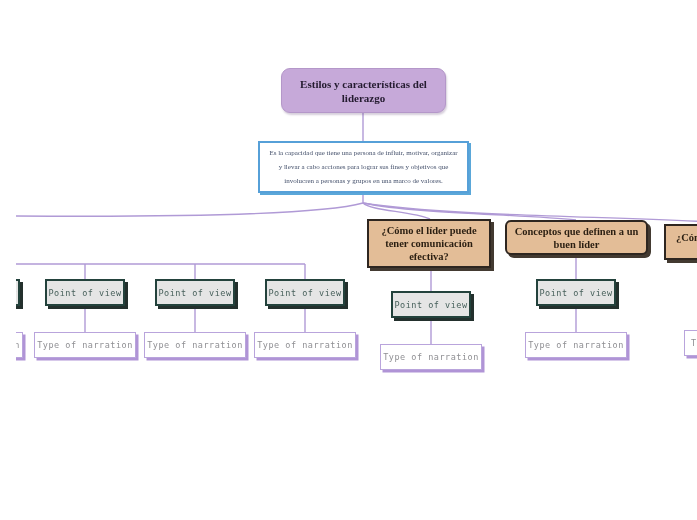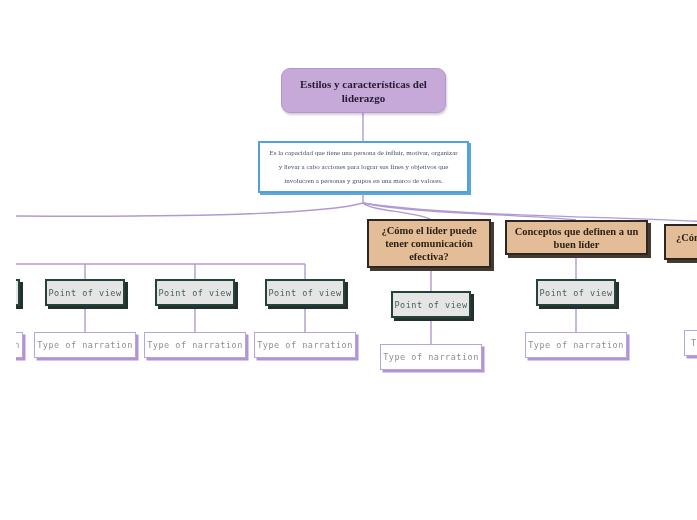--- a/index.html
+++ b/index.html
@@ -79,21 +79,21 @@
   </div>
 
   <div class="node topic" style="left:351px;top:219px;width:124px;height:49px;">
     <span>¿Cómo el líder puede tener comunicación efectiva?</span>
   </div>
 
   <div class="node definition" style="left:242px;top:141px;width:211px;height:52px;">
     <span>Es la capacidad que tiene una persona de influir, motivar, organizar y llevar a cabo acciones para lograr sus fines y objetivos que involucren a personas y grupos en una marco de valores.</span>
   </div>
 
-  <div class="node topic" style="left:489px;top:220px;width:143px;height:35px;">
+  <div class="node topic" style="left:489px;top:220px;width:143px;height:35px;border-radius:6px;">
     <span>Conceptos que definen a un buen líder</span>
   </div>
 
   <div class="node topic clipped" style="left:648px;top:224px;width:160px;height:36px;">
     <span class="l1">¿Cómo</span>
     <span class="l2">d</span>
   </div>
 
   <div class="node pov" style="left:-76px;top:279px;width:80px;height:27px;">
     <span>Point of view</span>

